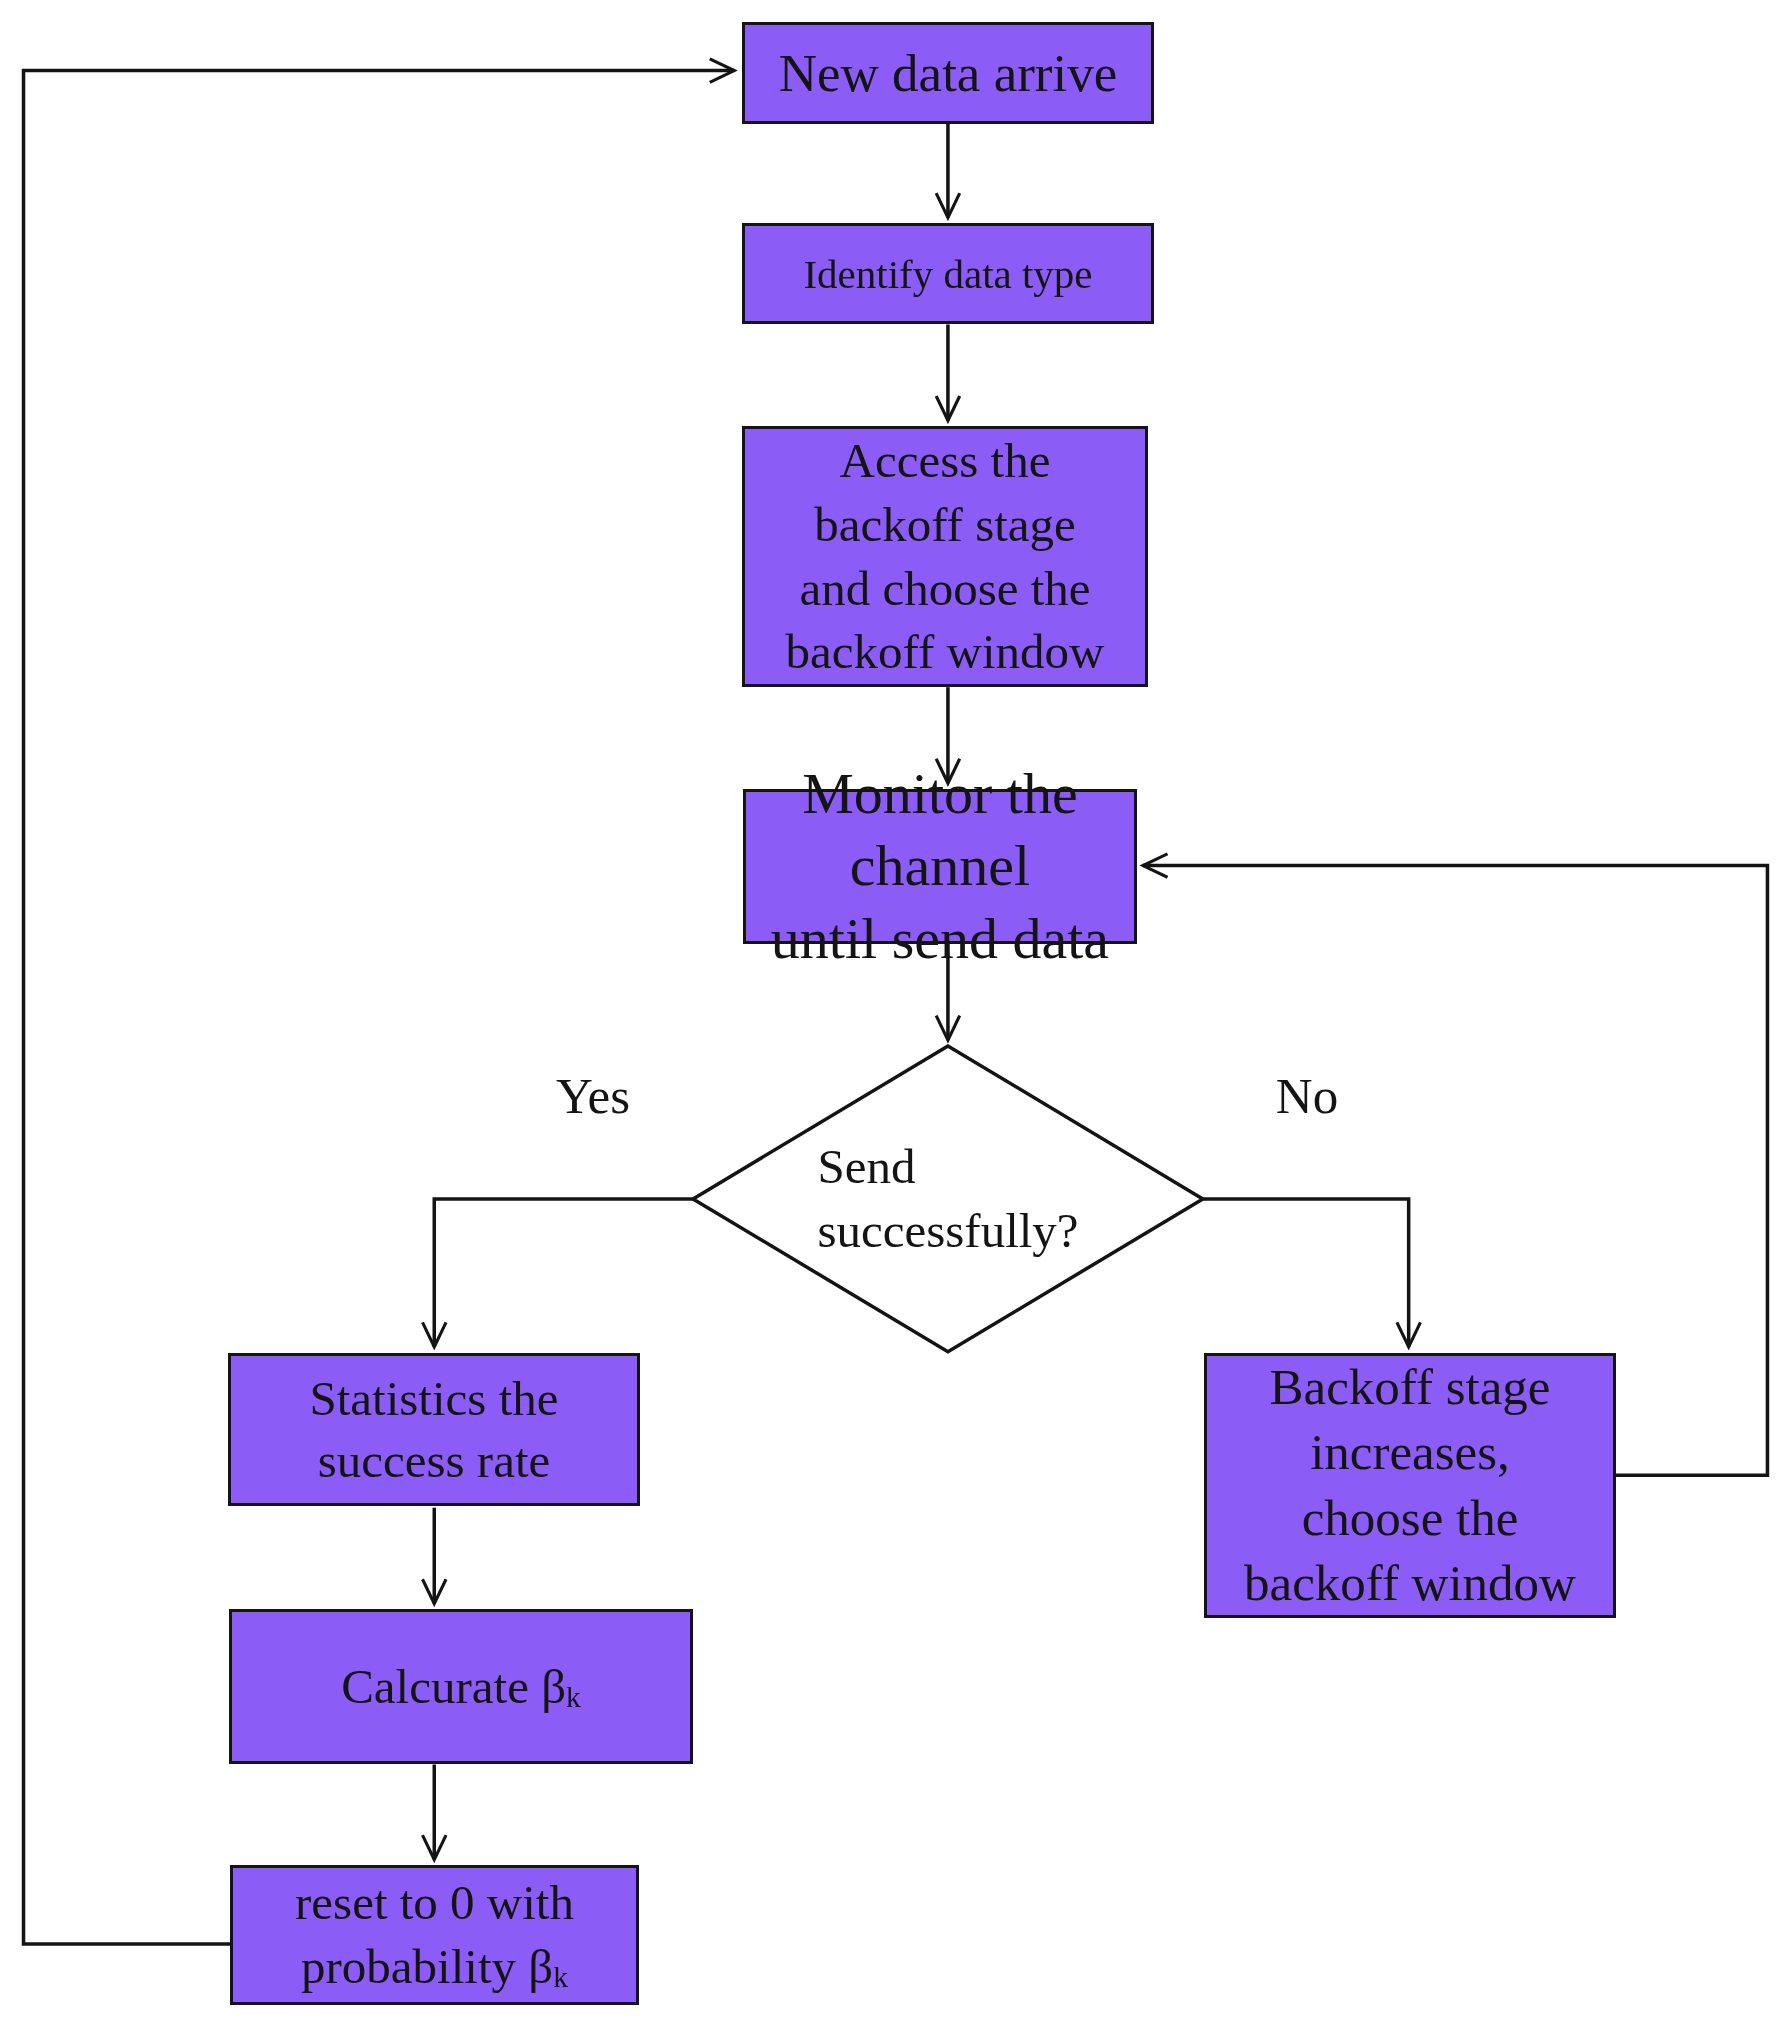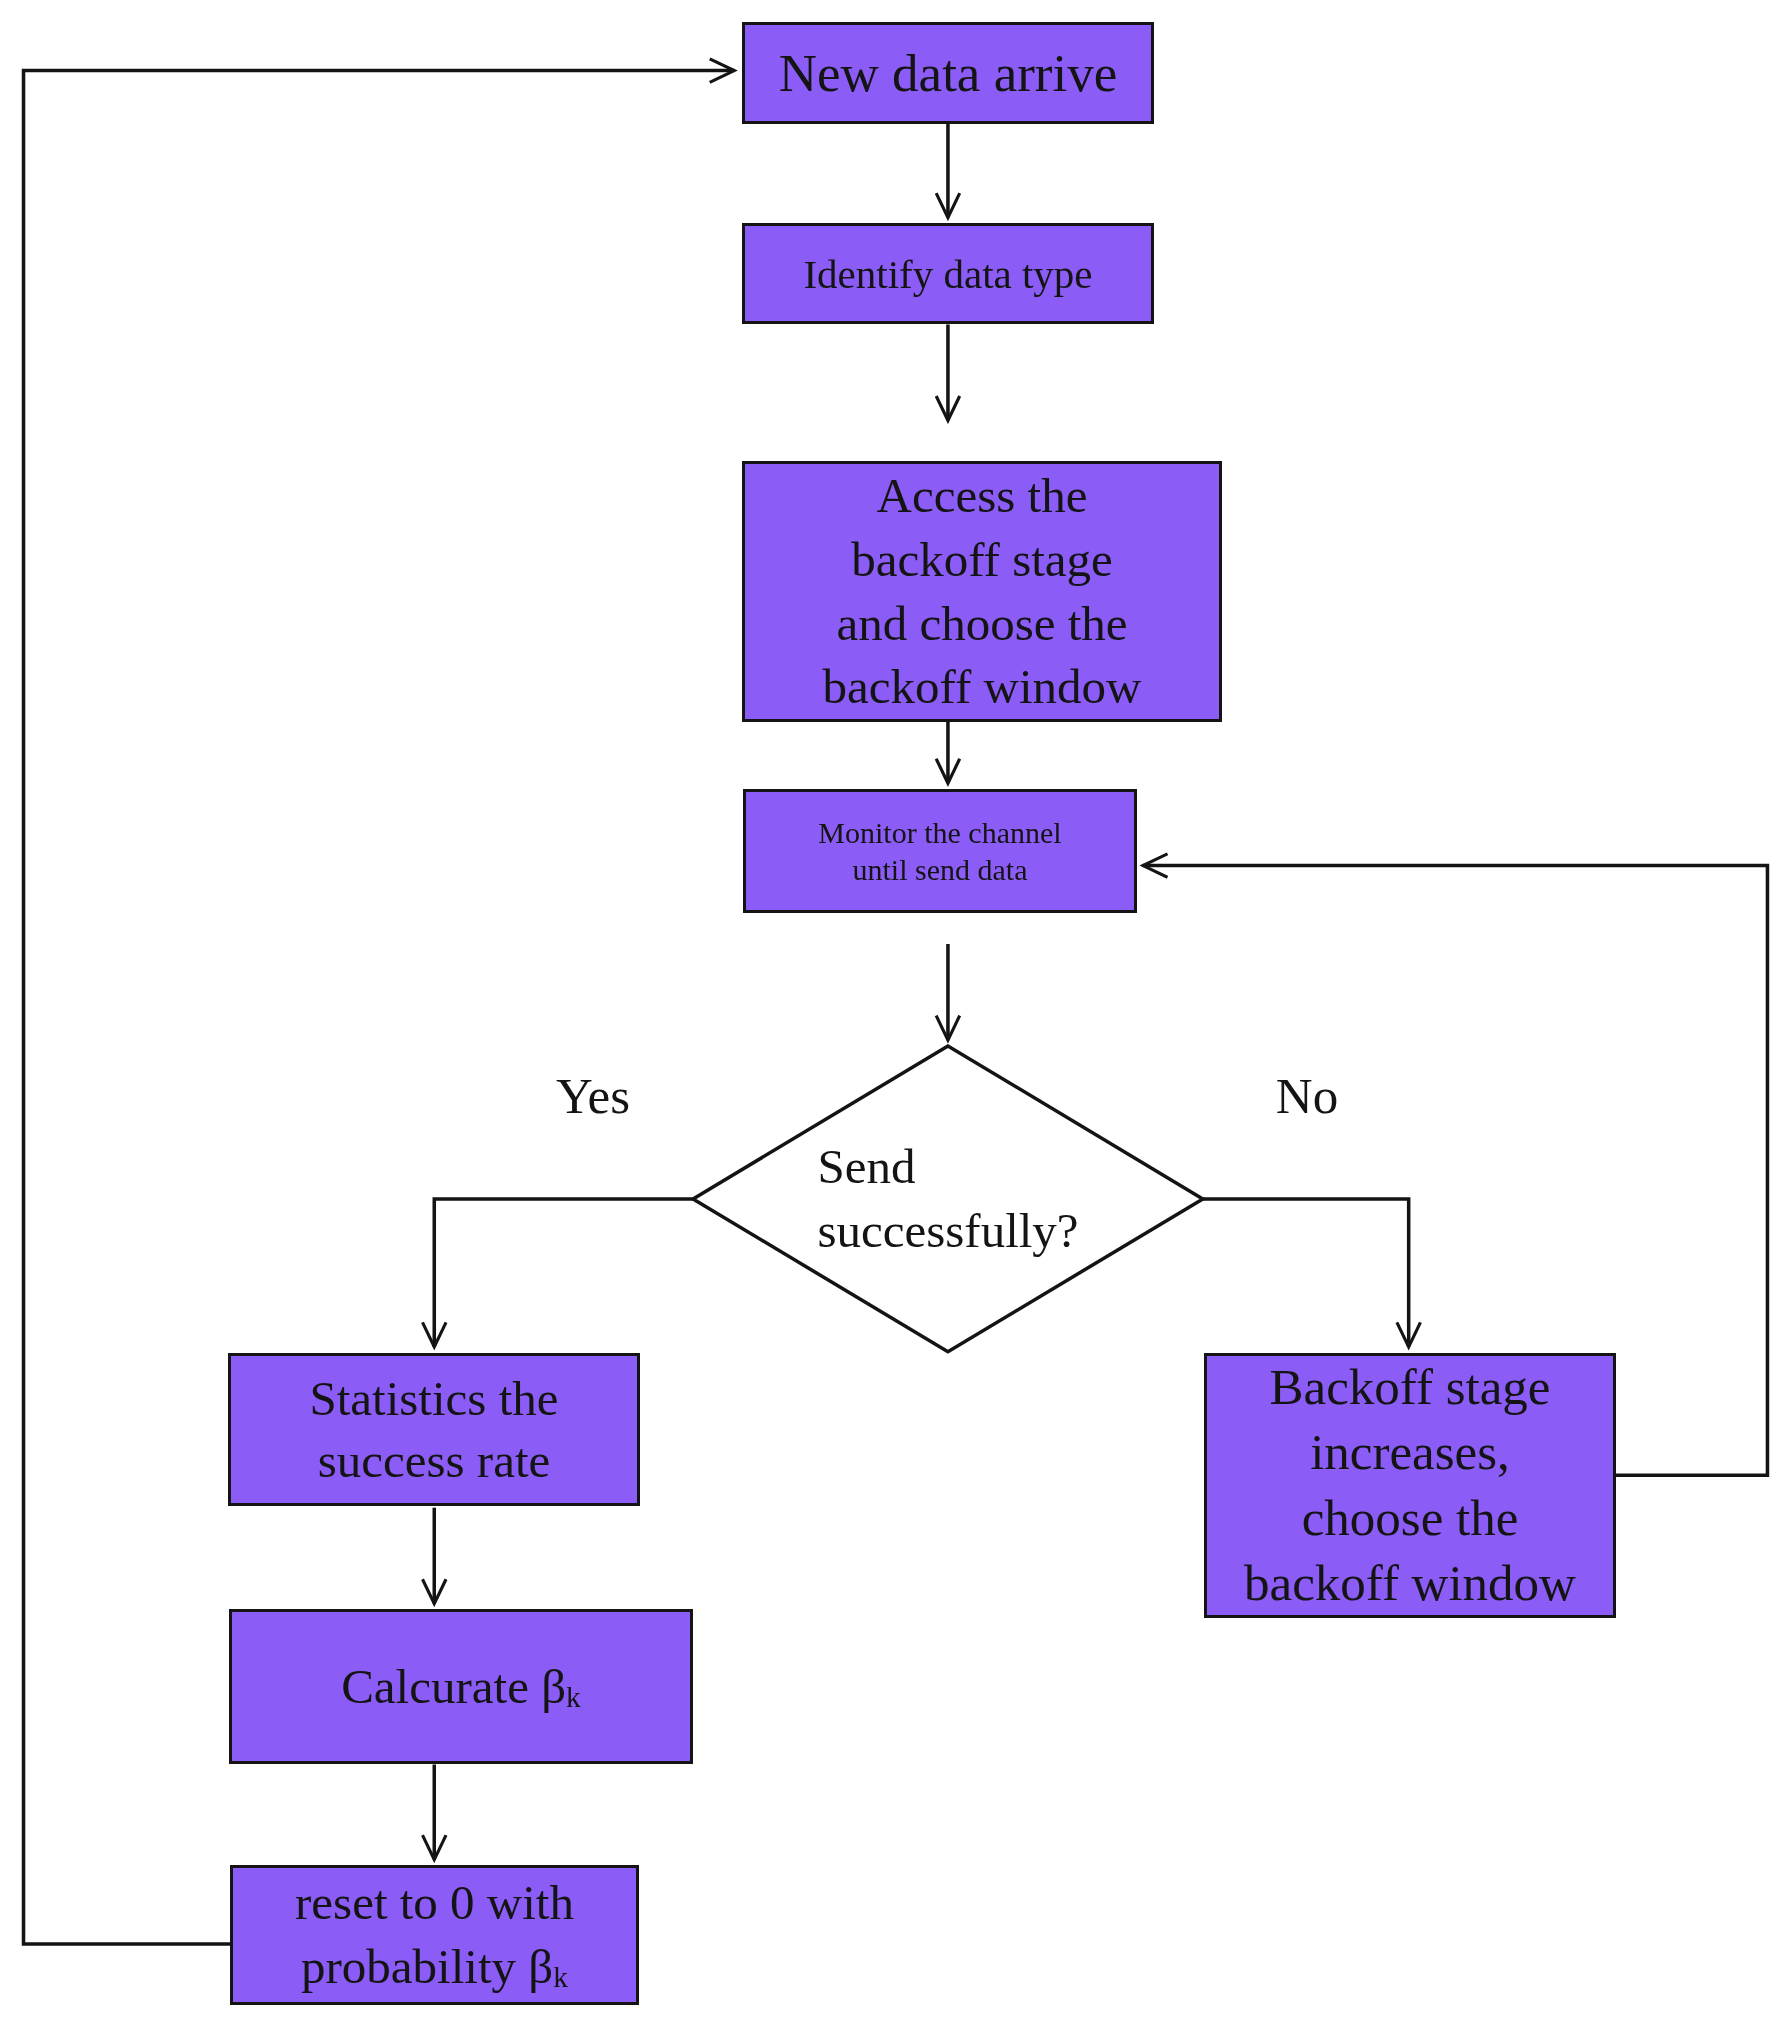--- a/index.html
+++ b/index.html
@@ -26,22 +26,22 @@
   }
   .label{
     position:absolute;
     display:flex;align-items:center;justify-content:center;
     text-align:left;
   }
   .sub{font-size:0.6em;vertical-align:-0.14em;letter-spacing:0;}
   
   #n-new      {left:742px;top:21.6px;   width:412px;height:102px;font-size:53px;}
   #n-identify {left:742px;top:223px;  width:412px;height:101px;font-size:41px;}
-  #n-access   {left:742px;top:426px;  width:480px;height:261px;font-size:49px;line-height:1.3;margin-top:35px;}
-  #n-monitor  {left:743px;top:789px;  width:394px;height:124px;font-size:30px;line-height:1.25;}
+  #n-access   {left:742px;top:426px;  width:406px;height:261px;font-size:49px;line-height:1.3;}
+  #n-monitor  {left:743px;top:789px;  width:394px;height:155px;font-size:58px;line-height:1.25;}
   #n-stats    {left:228px;top:1353px; width:412px;height:153px;font-size:49px;line-height:1.26;}
   #n-calc     {left:229px;top:1609px; width:464px;height:155px;font-size:49px;}
   #n-reset    {left:230px;top:1865px; width:409px;height:140px;font-size:49px;line-height:1.3;}
   #n-backoff  {left:1204px;top:1353px;width:412px;height:265px;font-size:51px;line-height:1.28;}
   #t-decision {left:742px;top:1108px; width:412px;height:182px;font-size:49px;line-height:1.3;white-space:pre-line;}
   #l-yes      {left:534px;top:1066px; width:118px;height:59px;font-size:51px;}
   #l-no       {left:1248px;top:1066px;width:118px;height:59px;font-size:51px;}
 </style>
 </head>
 <body>

